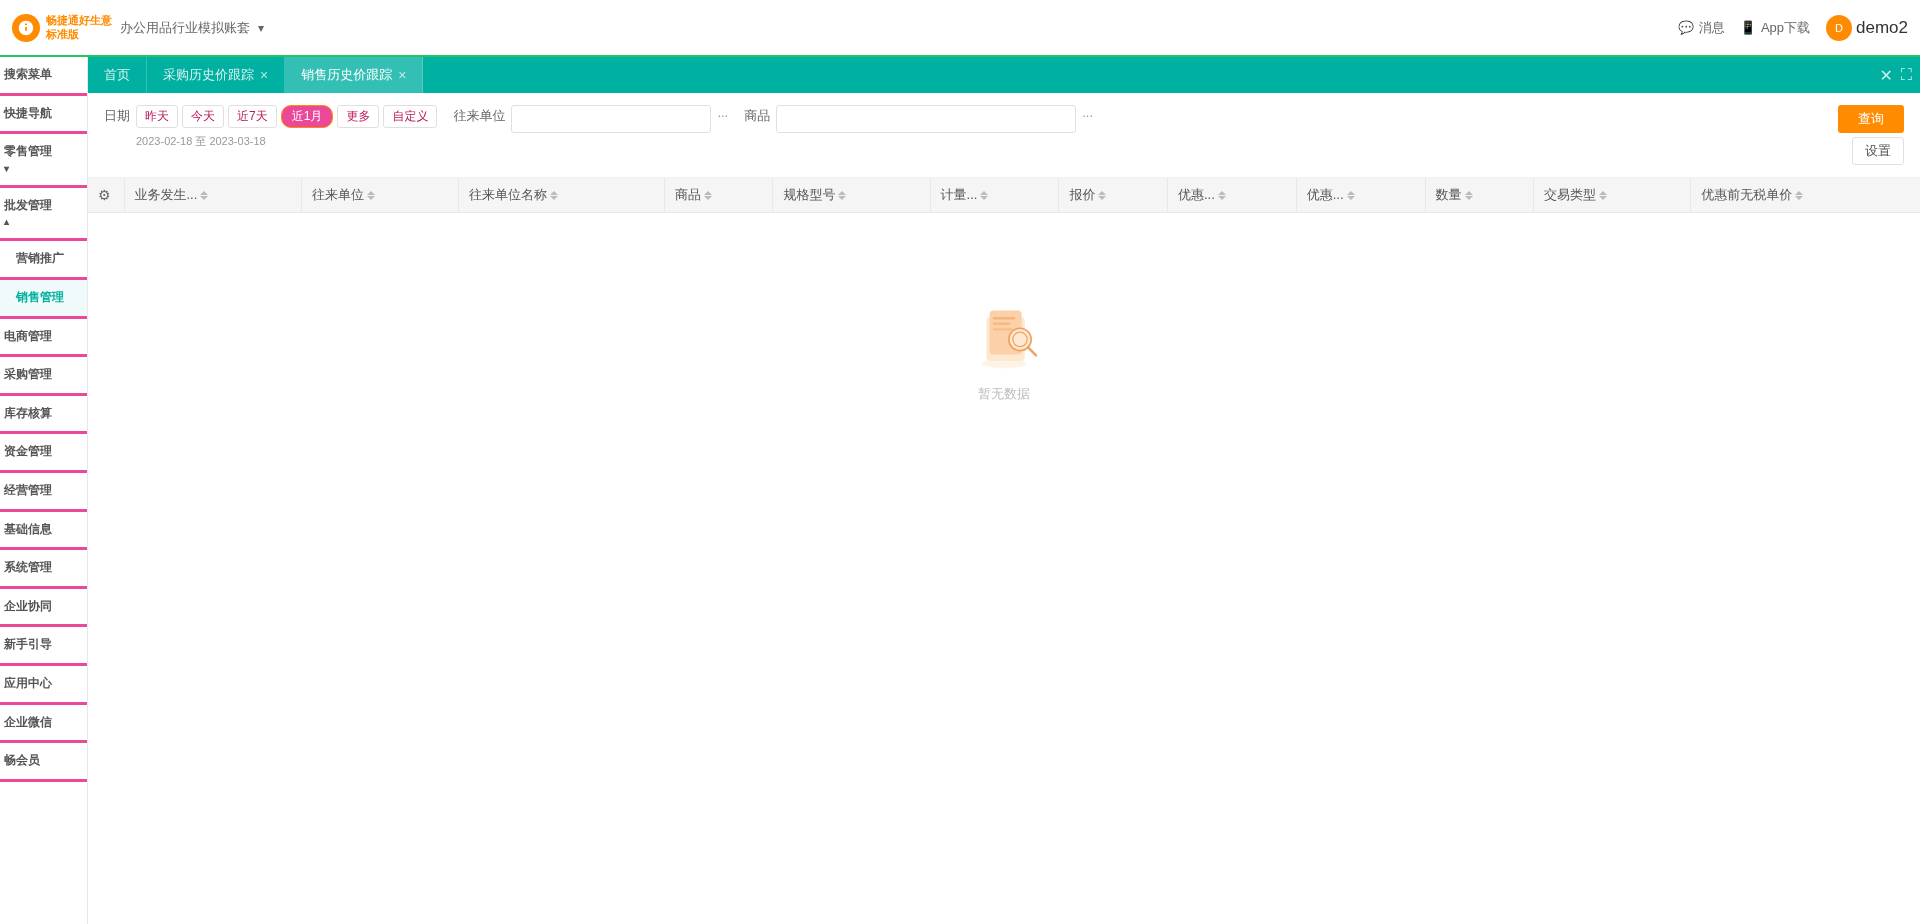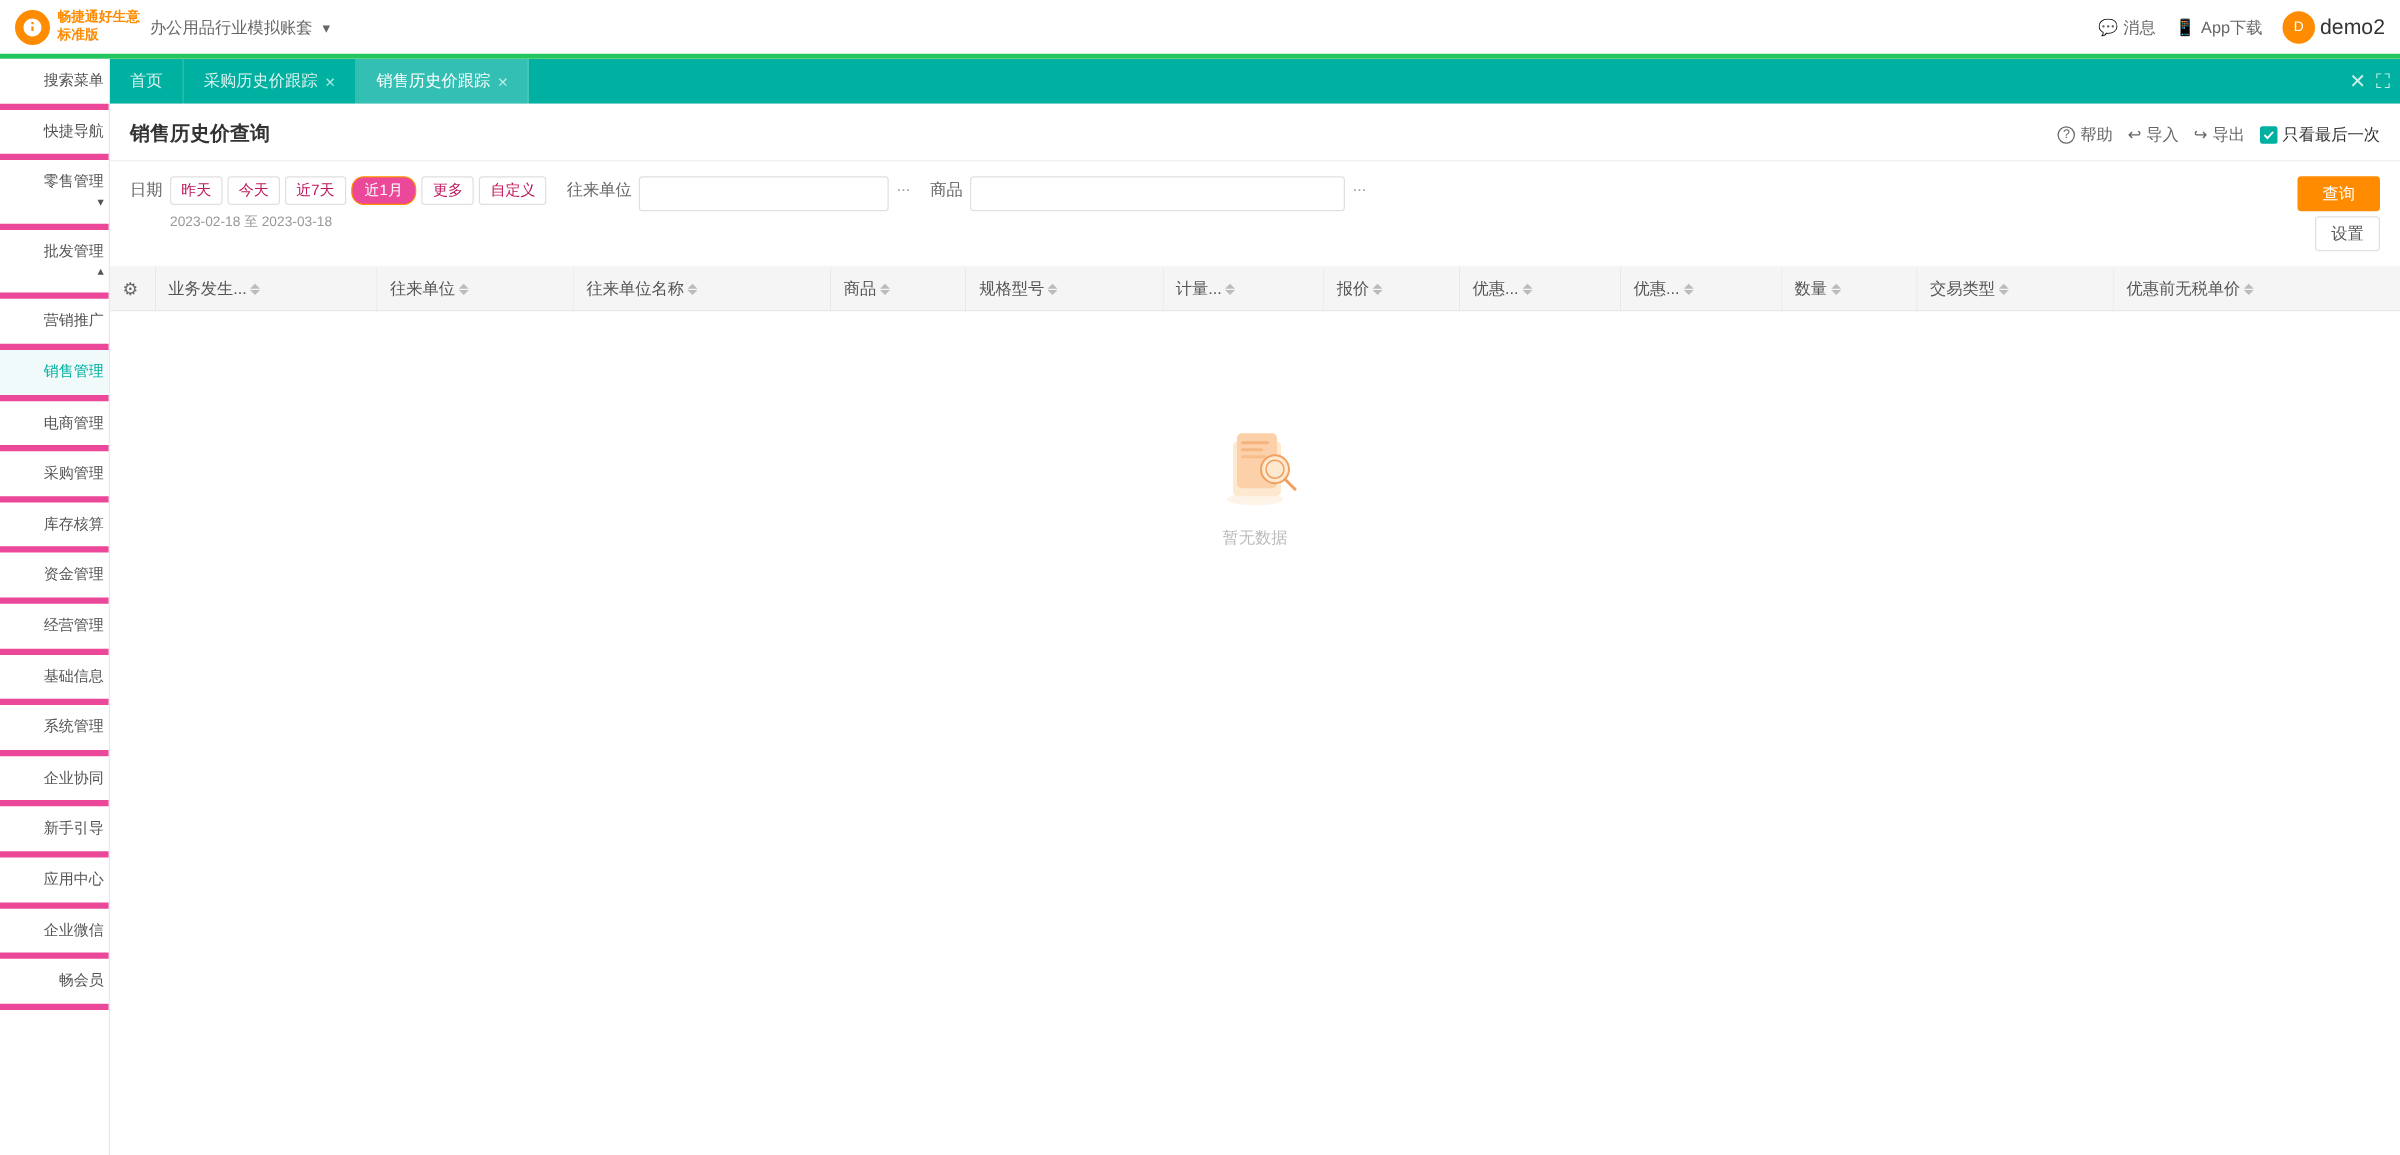--- a/index.html
+++ b/index.html
@@ -1,26 +1,26 @@
 <!DOCTYPE html>
 <html><head>
   <meta charset="utf-8">
   <style>
     * { box-sizing: border-box; margin: 0; padding: 0; }
     body { font-family: 'Microsoft YaHei', Arial, sans-serif; font-size: 13px; background: #f5f5f5; color: #333; display: flex; flex-direction: column; height: 924px; overflow: hidden; }
 
     
     .top-bar {
       background: #fff;
-      height: 47px;
+      height: 57px;
       display: flex;
       align-items: center;
       justify-content: space-between;
       padding: 0 12px;
-      border-bottom: 4px solid #22c55e;
+      border-bottom: 2px solid #22c55e;
       flex-shrink: 0;
     }
     .top-bar-left { display: flex; align-items: center; gap: 8px; }
     .logo-area { display: flex; align-items: center; gap: 6px; }
     .logo-icon { width: 28px; height: 28px; background: #ff8c00; border-radius: 50%; display: flex; align-items: center; justify-content: center; }
     .logo-icon svg { width: 18px; height: 18px; fill: #fff; }
     .logo-text { font-size: 11px; color: #ff8c00; line-height: 1.2; font-weight: bold; }
     .top-bar-title { font-size: 13px; color: #666; }
     .top-bar-dropdown { color: #666; cursor: pointer; font-size: 12px; }
     .top-bar-right { display: flex; align-items: center; gap: 16px; }
@@ -37,30 +37,31 @@
       background: #fff;
       border-right: 1px solid #e8e8e8;
       display: flex;
       flex-direction: column;
       overflow-y: auto;
       flex-shrink: 0;
     }
     .sidebar-item {
       display: flex;
       flex-direction: column;
-      align-items: flex-end;
+      align-items: flex-start;
       justify-content: center;
       padding: 10px 4px;
       cursor: pointer;
       color: #555;
       font-size: 12px;
-      border-bottom: 5px solid #ec4899;
+      border-bottom: 3px solid #ec4899;
       gap: 2px;
       text-align: center;
       line-height: 1.3;
+      font-weight: bold;
     }
     .sidebar-item.active { color: #00b0a0; background: #f0fafa; }
     .sidebar-expand-icon { font-size: 10px; }
 
     
     .tabs-bar {
       background: #00b0a0;
       height: 36px;
       display: flex;
       align-items: center;
@@ -325,45 +326,20 @@
       </div>
       <div class="tabs-bar-actions">
         <span class="tabs-bar-action">✕</span>
         <span class="tabs-bar-action">⛶</span>
       </div>
     </div>
 
     <div class="content-area">
       <div class="page-wrapper">
 
-        <div class="page-header">
-          <div class="page-title">销售历史价查询</div>
-          <div class="page-header-actions">
-            <div class="header-action-btn">
-              <span style="border:1px solid #666;border-radius:50%;width:14px;height:14px;display:flex;align-items:center;justify-content:center;font-size:10px;">?</span>
-              <span>帮助</span>
-            </div>
-            <div class="header-action-btn">
-              <span>↩</span>
-              <span>导入</span>
-            </div>
-            <div class="header-action-btn">
-              <span>↪</span>
-              <span>导出</span>
-            </div>
-            <div class="checkbox-wrapper">
-              <div class="checkbox-blue">
-                <svg viewBox="0 0 10 10">
-                    <polyline points="1.5,5 4,7.5 8.5,2.5" stroke="#fff" stroke-width="1.5" fill="none"></polyline>
-                  </svg>
-              </div>
-              <span>只看最后一次</span>
-            </div>
-          </div>
-        </div>
 
         <div class="filter-area">
           <div class="filter-group">
             <span class="filter-label">日期</span>
             <div class="date-filter">
               <div class="date-buttons">
                 <button class="date-btn">昨天</button>
                 <button class="date-btn">今天</button>
                 <button class="date-btn">近7天</button>
                 <button class="date-btn active">近1月</button>

